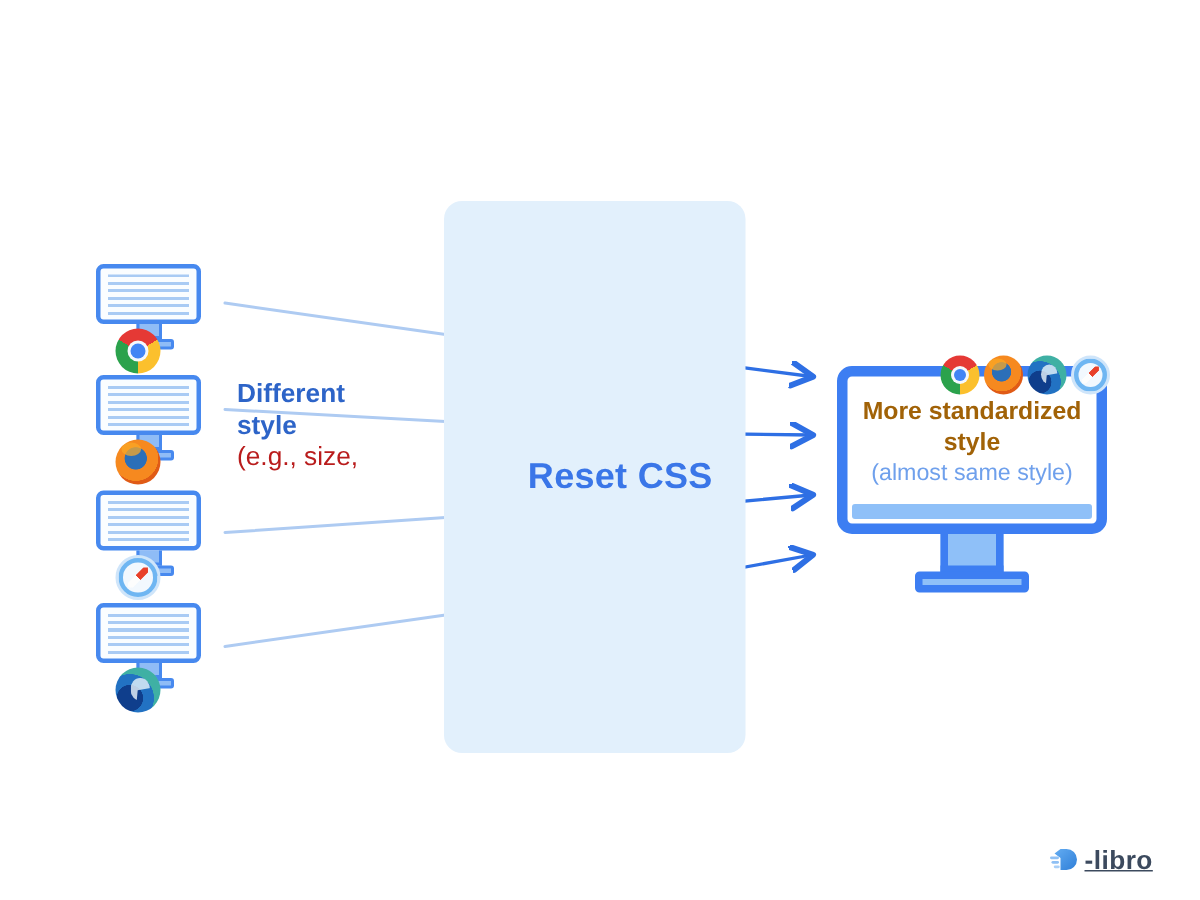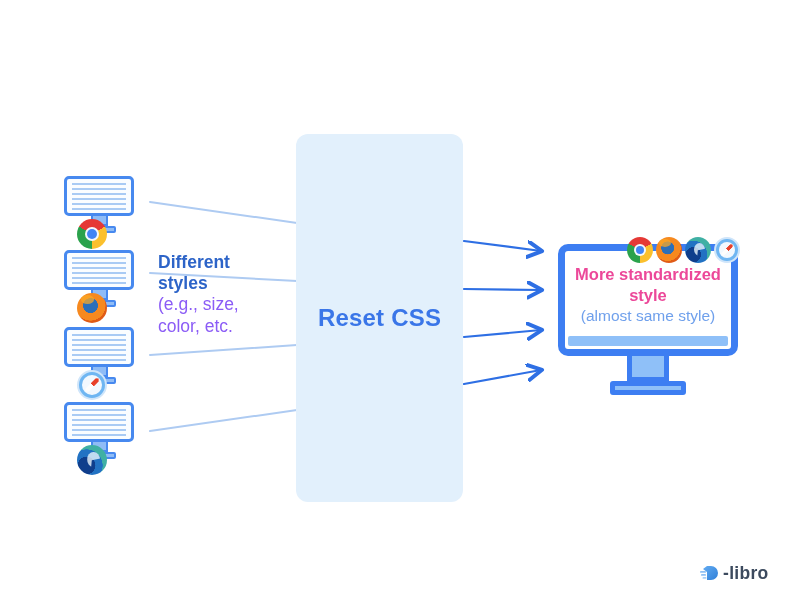--- a/index.html
+++ b/index.html
@@ -25,40 +25,40 @@
   .icon-firefox::after{content:"";position:absolute;left:12%;top:8%;width:45%;height:30%;border-radius:50%;background:#F9A825;opacity:.75;}
   .icon-safari{border-radius:50%;background:radial-gradient(circle at 50% 38%,#D9EDFC 0 16%,#6FB6F2 17% 100%);border:2px solid #CFE5FA;box-sizing:border-box;position:relative;}
   .icon-safari::before{content:"";position:absolute;inset:12%;border-radius:50%;background:#F2F8FE;}
   .icon-safari::after{content:"";position:absolute;left:50%;top:50%;width:72%;height:18%;background:linear-gradient(90deg,#FDFDFD 0 50%,#E8402A 50% 100%);transform:translate(-50%,-50%) rotate(-45deg);clip-path:polygon(0 50%,12% 0,88% 0,100% 50%,88% 100%,12% 100%);}
   .icon-edge{border-radius:50%;background:radial-gradient(circle at 32% 68%,#0F3E8C 0 30%,#2272C3 31% 55%,#3FB0A4 56% 78%,#7CCB80 79% 100%);position:relative;overflow:hidden;}
   .icon-edge::after{content:"";position:absolute;left:34%;top:22%;width:44%;height:52%;border-radius:50%;background:#EAF5FB;opacity:.8;clip-path:polygon(0 0,100% 0,100% 45%,35% 55%,30% 100%,0 100%);}
 
   
   .left-caption{position:absolute;left:158px;top:252px;width:128px;text-align:left;z-index:3;}
   .cap-bold{font-size:17.5px;line-height:21px;font-weight:bold;color:#2D64C8;}
-  .cap-light{font-size:17.5px;line-height:21.5px;color:#8b5cf6;}
+  .cap-light{font-size:17.5px;line-height:21.5px;color:#b91c1c;}
 
   
-  .reset-box{position:absolute;left:296px;top:134px;width:167px;height:368px;border-radius:12px;background:#E2F0FC;display:flex;align-items:center;justify-content:center;z-index:2;}
+  .reset-box{position:absolute;left:296px;top:134px;width:167px;height:368px;border-radius:12px;background:#E2F0FC;display:flex;align-items:center;justify-content:center;z-index:2;padding-left:34px;}
   .reset-label{font-size:24px;font-weight:bold;color:#3A76E8;letter-spacing:.2px;}
 
   
   .big-monitor{position:absolute;left:558px;top:244px;width:180px;z-index:2;}
   .big-screen{box-sizing:border-box;width:180px;height:112px;border:7px solid #3D7EF2;border-radius:10px;background:#ffffff;position:relative;text-align:center;}
   .big-strip{position:absolute;left:3px;right:3px;bottom:3px;height:10px;background:#8FC0F8;border-radius:2px;}
-  .big-title{margin-top:13px;font-size:16.5px;line-height:21px;font-weight:bold;color:#ec4899;padding:0 6px;}
+  .big-title{margin-top:13px;font-size:16.5px;line-height:21px;font-weight:bold;color:#a16207;padding:0 6px;}
   .big-sub{font-size:15.5px;line-height:20px;color:#6FA0EC;white-space:nowrap;}
   .big-neck{width:32px;height:22px;background:#8FC0F8;border:5px solid #3D7EF2;border-top:none;margin:-1px auto 0;}
   .big-base{width:66px;height:4px;background:#8FC0F8;border:5px solid #3D7EF2;border-radius:3px;margin:-1px auto 0;}
   .big-icons{position:absolute;top:-14px;right:-9px;display:flex;gap:3px;align-items:center;}
   .big-icons .bi{width:26px;height:26px;}
 
   
   .logo{position:absolute;left:698px;top:562px;display:flex;align-items:center;gap:1px;z-index:3;}
-  .logo-text{font-size:17.5px;font-weight:600;color:#3C4A5E;letter-spacing:.3px;}
+  .logo-text{font-size:17.5px;font-weight:600;color:#3C4A5E;letter-spacing:.3px;text-decoration:underline;}
 </style>
 </head>
 <body>
 
 <div class="canvas">
 
   <svg class="wires" viewBox="0 0 800 600" xmlns="http://www.w3.org/2000/svg">
     <defs>
       <marker id="arrowhead" markerWidth="10" markerHeight="10" refX="6.5" refY="4" orient="auto">
         <path d="M0.5,0.5 L7,4 L0.5,7.5" fill="none" stroke="#2E6FE4" stroke-width="1.8" stroke-linecap="round" stroke-linejoin="round"></path>
@@ -111,23 +111,22 @@
     <div class="mini-screen">
         <div class="screen-lines"></div>
       </div>
     <div class="mini-neck"></div>
     <div class="mini-base"></div>
     <div class="browser-badge icon-edge"></div>
   </div>
 
   <div class="left-caption">
     <div class="cap-bold">Different</div>
-    <div class="cap-bold">styles</div>
+    <div class="cap-bold">style</div>
     <div class="cap-light">(e.g., size,</div>
-    <div class="cap-light">color, etc.</div>
   </div>
 
   <div class="reset-box">
     <div class="reset-label">Reset CSS</div>
   </div>
 
   <div class="big-monitor">
     <div class="big-screen">
       <div class="big-title">More standardized style</div>
       <div class="big-sub">(almost same style)</div>

